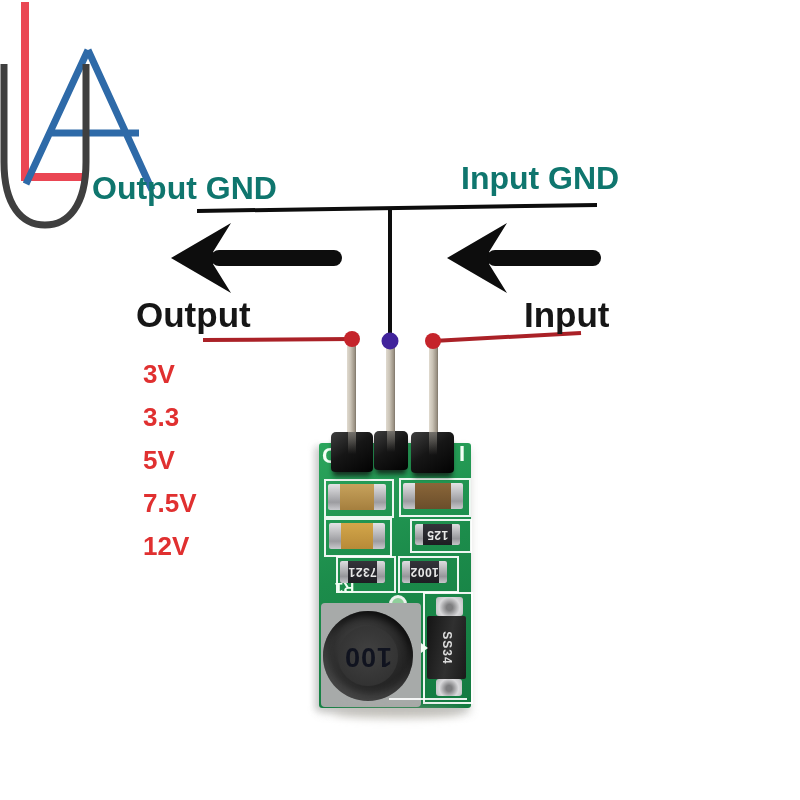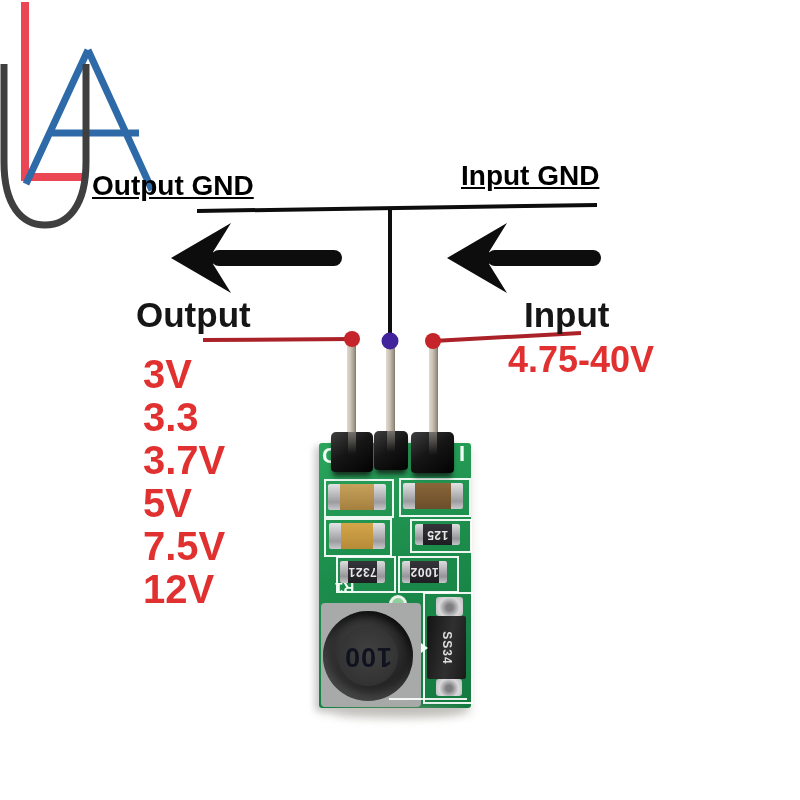--- a/index.html
+++ b/index.html
@@ -1,24 +1,24 @@
 <!DOCTYPE html>
 <html><head>
 <meta charset="utf-8">
 <style>
   html,body{margin:0;padding:0;background:#fff;}
   .canvas{position:relative;width:800px;height:800px;background:#ffffff;overflow:hidden;
           font-family:"Liberation Sans", sans-serif;}
   .abs{position:absolute;}
   .txt{position:absolute;line-height:1;font-weight:700;white-space:nowrap;}
-  .gnd-label{font-size:28px;color:#000000;text-decoration:underline;}
+  .gnd-label{font-size:32px;color:#0f766e;}
   .io-label{font-size:35px;color:#161616;}
   .range-label{font-size:36px;color:#e03030;}
   .volt-list{position:absolute;left:143px;top:353px;}
-  .volt-item{font-size:40px;font-weight:700;color:#e03030;line-height:43px;white-space:nowrap;}
+  .volt-item{font-size:26px;font-weight:700;color:#e03030;line-height:43px;white-space:nowrap;}
 
   
   .pcb{position:absolute;left:319px;top:443px;width:152px;height:265px;border-radius:3px;
        background:linear-gradient(160deg,#2aa55c 0%,#1c8c4b 45%,#137a40 100%);
        box-shadow:-5px 3px 6px rgba(150,150,150,.35), 0 6px 8px rgba(120,120,110,.25);}
   .silk{position:absolute;border:2px solid rgba(255,255,255,.92);background:transparent;}
   .silk-letter{position:absolute;color:#f2fff5;font-weight:700;font-size:22px;line-height:1;}
   .cap{position:absolute;display:flex;border-radius:2px;overflow:hidden;}
   .cap .term{width:12px;background:linear-gradient(180deg,#e3e3e5,#9c9ca0 70%,#c9c9cd);}
   .cap .body{flex:1;}
@@ -175,24 +175,22 @@
     <line x1="433" y1="341" x2="581" y2="333" stroke="#aa2127" stroke-width="4"></line>
     <circle cx="352" cy="339" r="8" fill="#c5242b"></circle>
     <circle cx="390" cy="341" r="8.5" fill="#41239b"></circle>
     <circle cx="433" cy="341" r="8" fill="#c5242b"></circle>
   </svg>
 
   <div class="txt gnd-label" style="left:92px;top:172px;">Output GND</div>
   <div class="txt gnd-label" style="left:461px;top:162px;text-align:center;">Input GND</div>
   <div class="txt io-label" style="left:524px;top:297px;">Input</div>
   <div class="txt io-label" style="left:136px;top:297px;">Output</div>
-  <div class="txt range-label" style="left:508px;top:342px;">4.75-40V</div>
 
   <div class="volt-list">
     <div class="volt-item">3V</div>
     <div class="volt-item">3.3</div>
-    <div class="volt-item">3.7V</div>
     <div class="volt-item">5V</div>
     <div class="volt-item">7.5V</div>
     <div class="volt-item">12V</div>
   </div>
 
 </div>
 
 </body></html>

